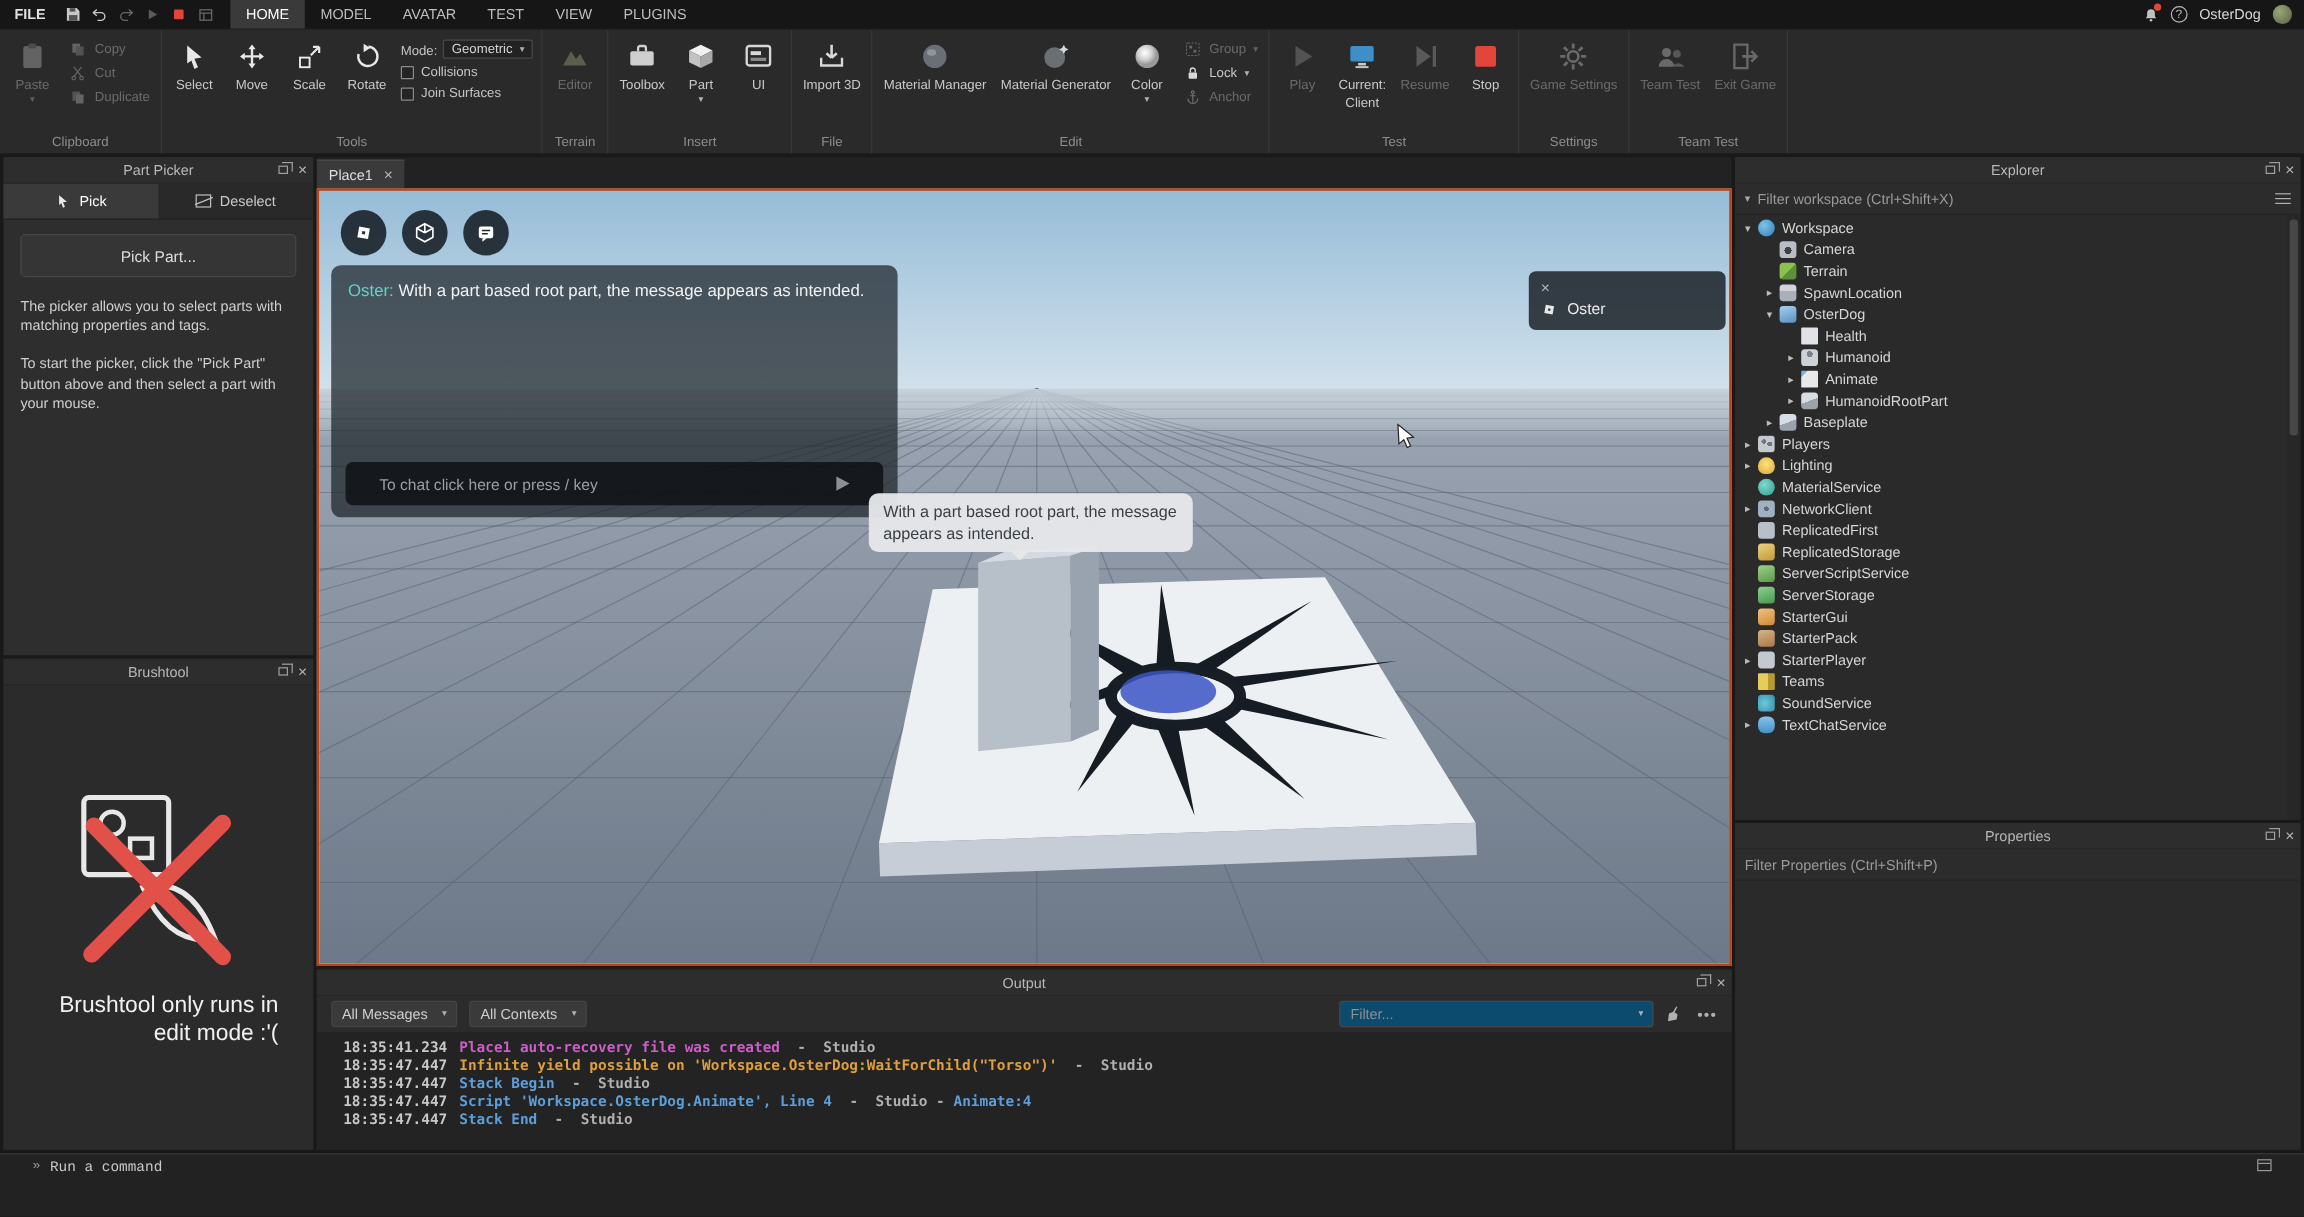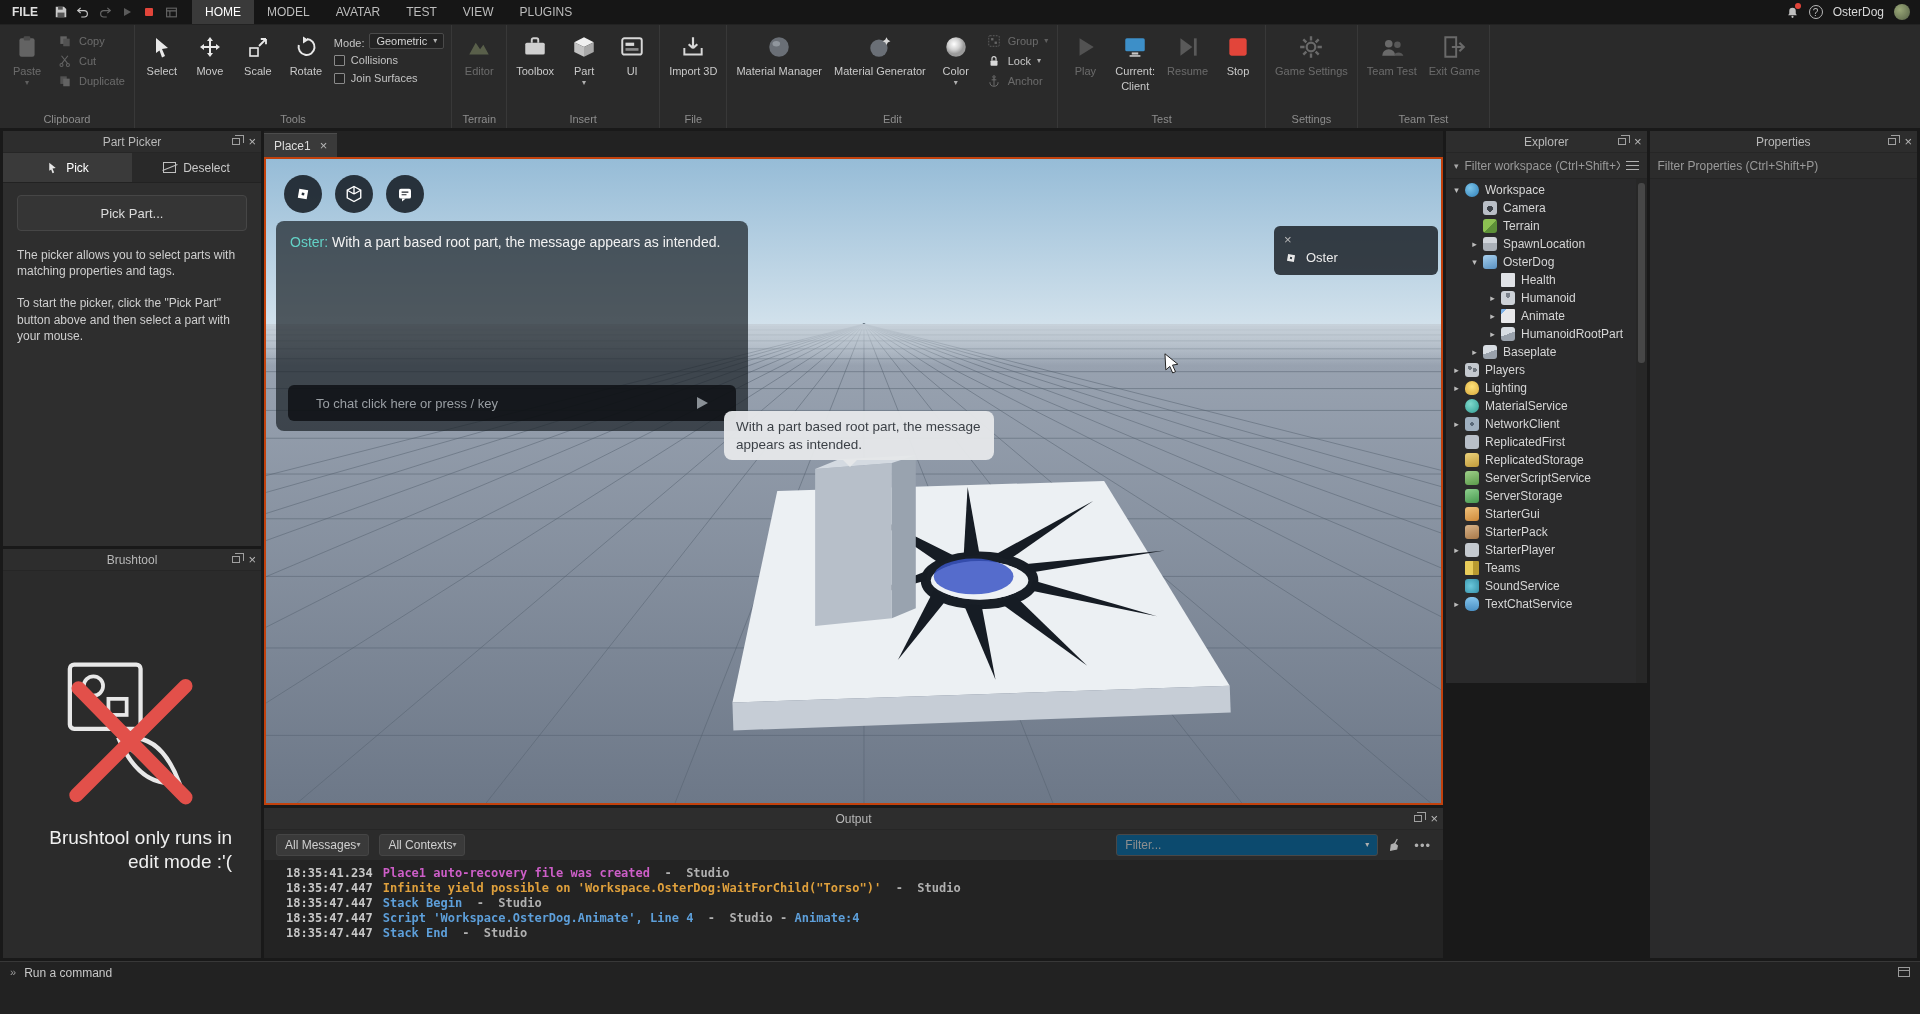--- a/index.html
+++ b/index.html
@@ -42,21 +42,21 @@
   .mode-row{display:flex;align-items:flex-end;gap:5px;font-size:11px;color:#c4c4c4;padding:2px 4px;}
   .mode-select{display:flex;align-items:center;gap:6px;background:#222;border:1px solid #4a4a4a;
     border-radius:2px;padding:1px 6px;min-width:74px;justify-content:space-between;color:#d4d4d4;}
   .cbx-row{display:flex;align-items:center;gap:6px;font-size:11px;color:#c4c4c4;padding:3px 4px;}
   .cbx{width:11px;height:11px;border:1px solid #8a8a8a;background:#242424;border-radius:1px;}
 
   
   .main{flex:1;display:flex;gap:3px;padding:3px;background:#191919;min-height:0;}
   .left-col{width:258px;display:flex;flex-direction:column;gap:3px;flex:none;min-height:0;}
   .center-col{flex:1;display:flex;flex-direction:column;min-width:0;min-height:0;}
-  .right-col{width:471px;display:flex;flex-direction:row;gap:3px;flex:none;min-height:0;}
+  .right-col{width:471px;display:flex;flex-direction:column;gap:3px;flex:none;min-height:0;}
 
   .panel{background:#2e2e2e;display:flex;flex-direction:column;min-height:0;}
   .panel-title{height:22px;flex:none;display:flex;align-items:center;justify-content:center;
     font-size:12px;color:#b8b8b8;background:#2d2d2d;position:relative;border-bottom:1px solid #262626;}
   .win-btns{position:absolute;right:5px;top:0;height:100%;display:flex;align-items:center;gap:8px;}
   .ic-float{width:8px;height:7px;border:1px solid #a0a0a0;position:relative;display:inline-block;}
   .ic-float::before{content:"";position:absolute;left:2px;top:-4px;width:8px;height:7px;
     border-top:1px solid #a0a0a0;border-right:1px solid #a0a0a0;}
   .ic-close{color:#b8b8b8;font-size:13px;line-height:13px;}
   .ic-close::before{content:"×";}
@@ -100,21 +100,21 @@
   .bubble::after{content:"";position:absolute;left:44%;bottom:-7px;border:7px solid transparent;
     border-top-color:rgba(229,231,233,.96);border-bottom:none;}
   .player-list{position:absolute;left:1008px;top:67px;width:164px;border-radius:6px;
     background:rgba(22,27,33,.82);padding:4px 10px 10px;}
   .pl-head{height:18px;display:flex;align-items:center;}
   .pl-row{display:flex;align-items:center;gap:8px;color:#ececec;font-size:13px;margin-top:2px;}
 
   
   .output{height:150px;flex:none;margin-top:3px;}
   .out-toolbar{height:30px;flex:none;display:flex;align-items:center;gap:10px;padding:0 12px;background:#2b2b2b;}
-  .out-dd{display:flex;align-items:center;gap:0;background:#3a3a3a;border:1px solid #454545;border-radius:3px;
+  .out-dd{display:flex;align-items:center;gap:12px;background:#3a3a3a;border:1px solid #454545;border-radius:3px;
     height:22px;padding:0 8px;font-size:12px;color:#d0d0d0;}
   .out-filter{margin-left:auto;display:flex;align-items:center;gap:22px;background:#0c4a6e;border:1px solid #484848;
     border-radius:3px;height:22px;padding:0 8px;width:262px;justify-content:center;}
   .out-filter input{flex:1;background:transparent;border:none;outline:none;color:#ccc;font-size:12px;font-family:inherit;}
   .out-filter input::placeholder{color:#8f8f8f;}
   .out-logs{flex:1;background:#232323;overflow:hidden;padding:6px 0 0 22px;
     font-family:"DejaVu Sans Mono","Liberation Mono",monospace;font-size:12px;font-weight:bold;line-height:15px;}
   .log-time{color:#c8c8c8;margin-right:10px;}
   .log-row[data-type="recovery"] .log-msg{color:#cd5ec8;}
   .log-row[data-type="warning"] .log-msg{color:#dfa03c;}
@@ -171,21 +171,21 @@
   .tree-icon[data-icon="textchat"]{background:linear-gradient(#84c4ec,#4a90c4);border-radius:40%;}
   .scrollbar{position:absolute;right:0;top:0;bottom:0;width:11px;background:#272727;}
   .scroll-thumb{position:absolute;left:2px;right:2px;top:4px;height:180px;background:#474747;border-radius:3px;}
 
   
   .properties{flex:1;}
   .prop-empty{flex:1;background:#2a2a2b;}
 
   
   .statusbar{height:53px;flex:none;background:#222;border-top:1px solid #383838;
-    display:flex;align-items:flex-start;padding:4px 10px 0;font-size:12px;color:#c8c8c8;gap:8px;}
+    display:flex;align-items:flex-start;padding:4px 27px 0;font-size:12px;color:#c8c8c8;gap:8px;font-family:Liberation Mono, monospace;}
   .prompt-ic{color:#9a9a9a;font-size:11px;}
   .prompt-ic::before{content:"»";}
   .sb-right{margin-left:auto;}
   .panel-toggle-ic{width:12px;height:10px;border:1px solid #9a9a9a;display:inline-block;position:relative;}
   .panel-toggle-ic::before{content:"";position:absolute;left:0;top:2px;width:100%;height:1px;background:#9a9a9a;}
 </style>
 </head>
 <body>
 
 <div class="app">

